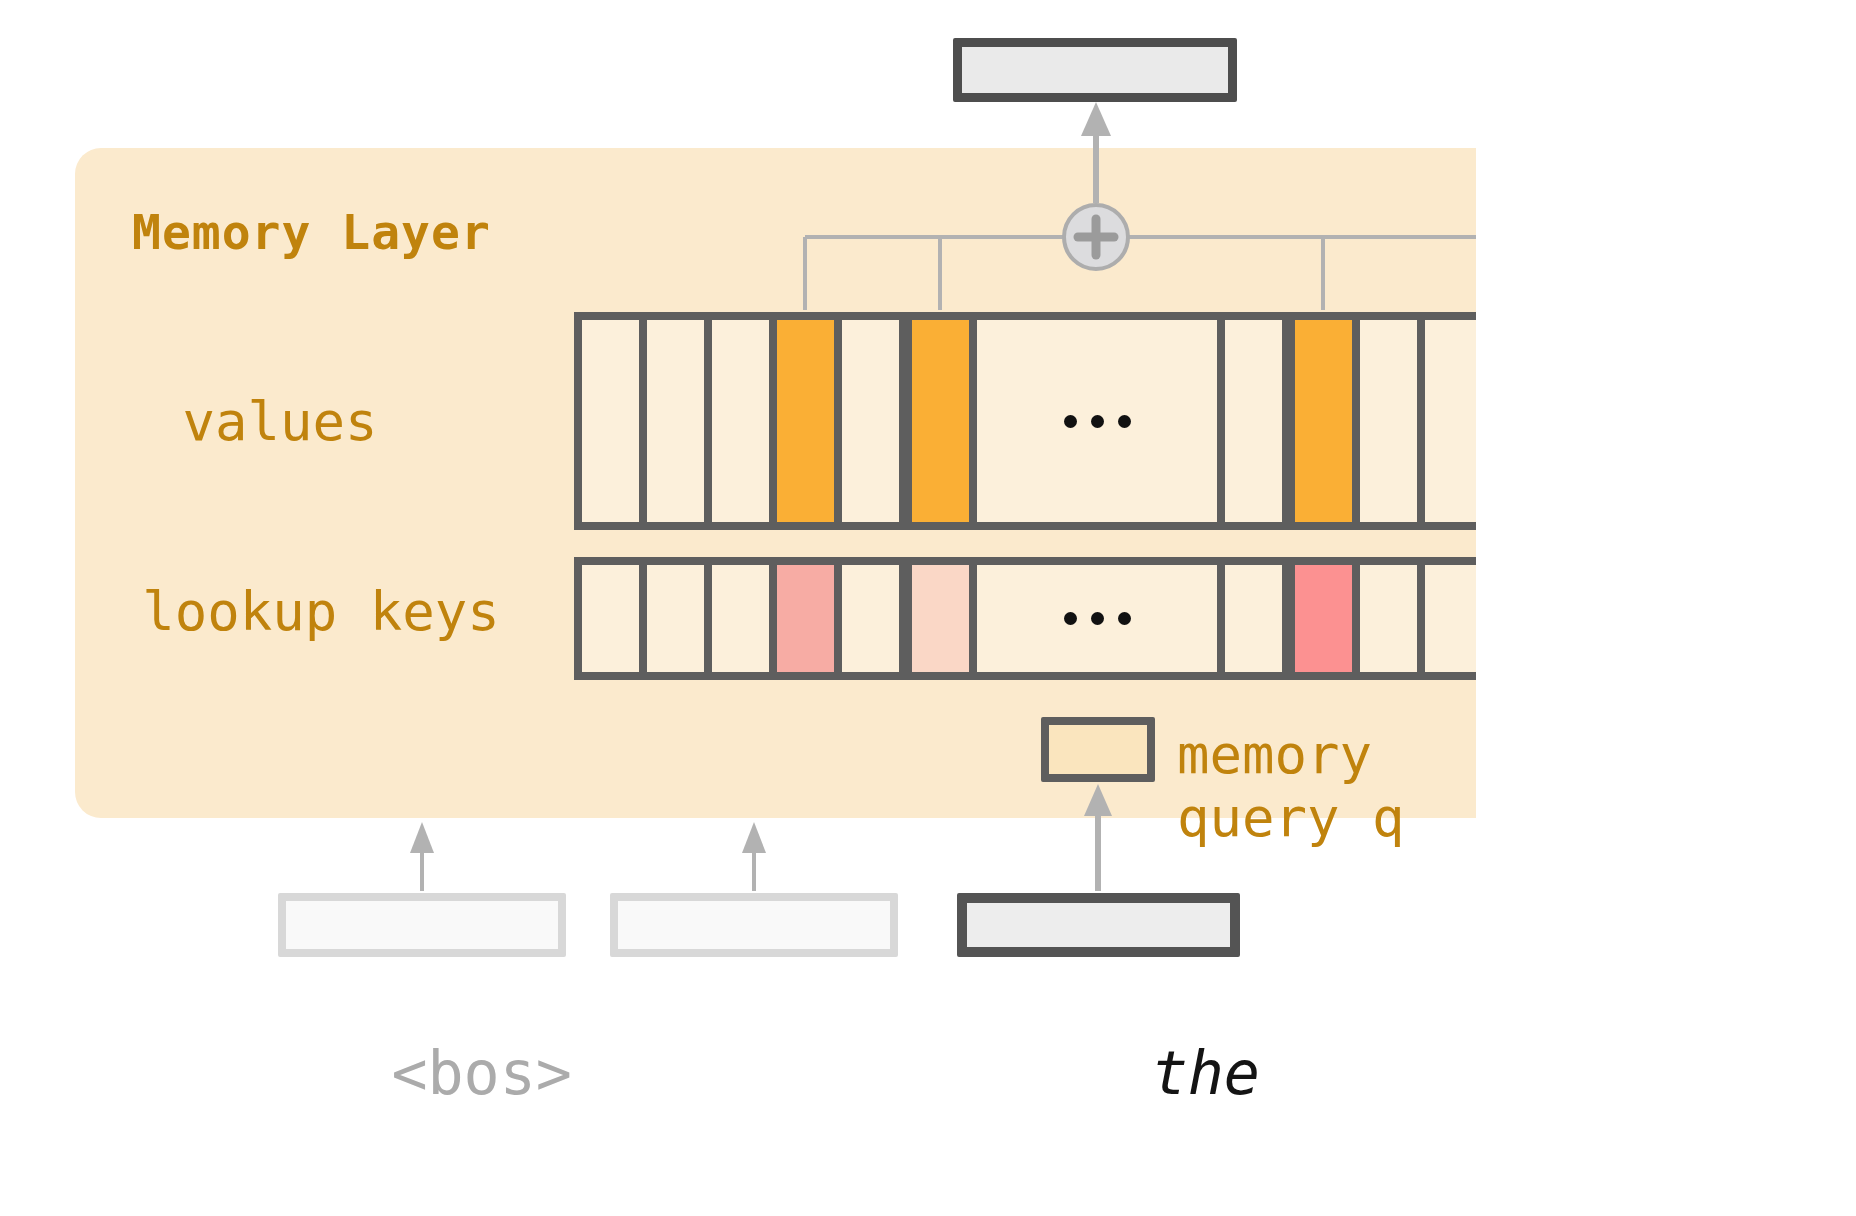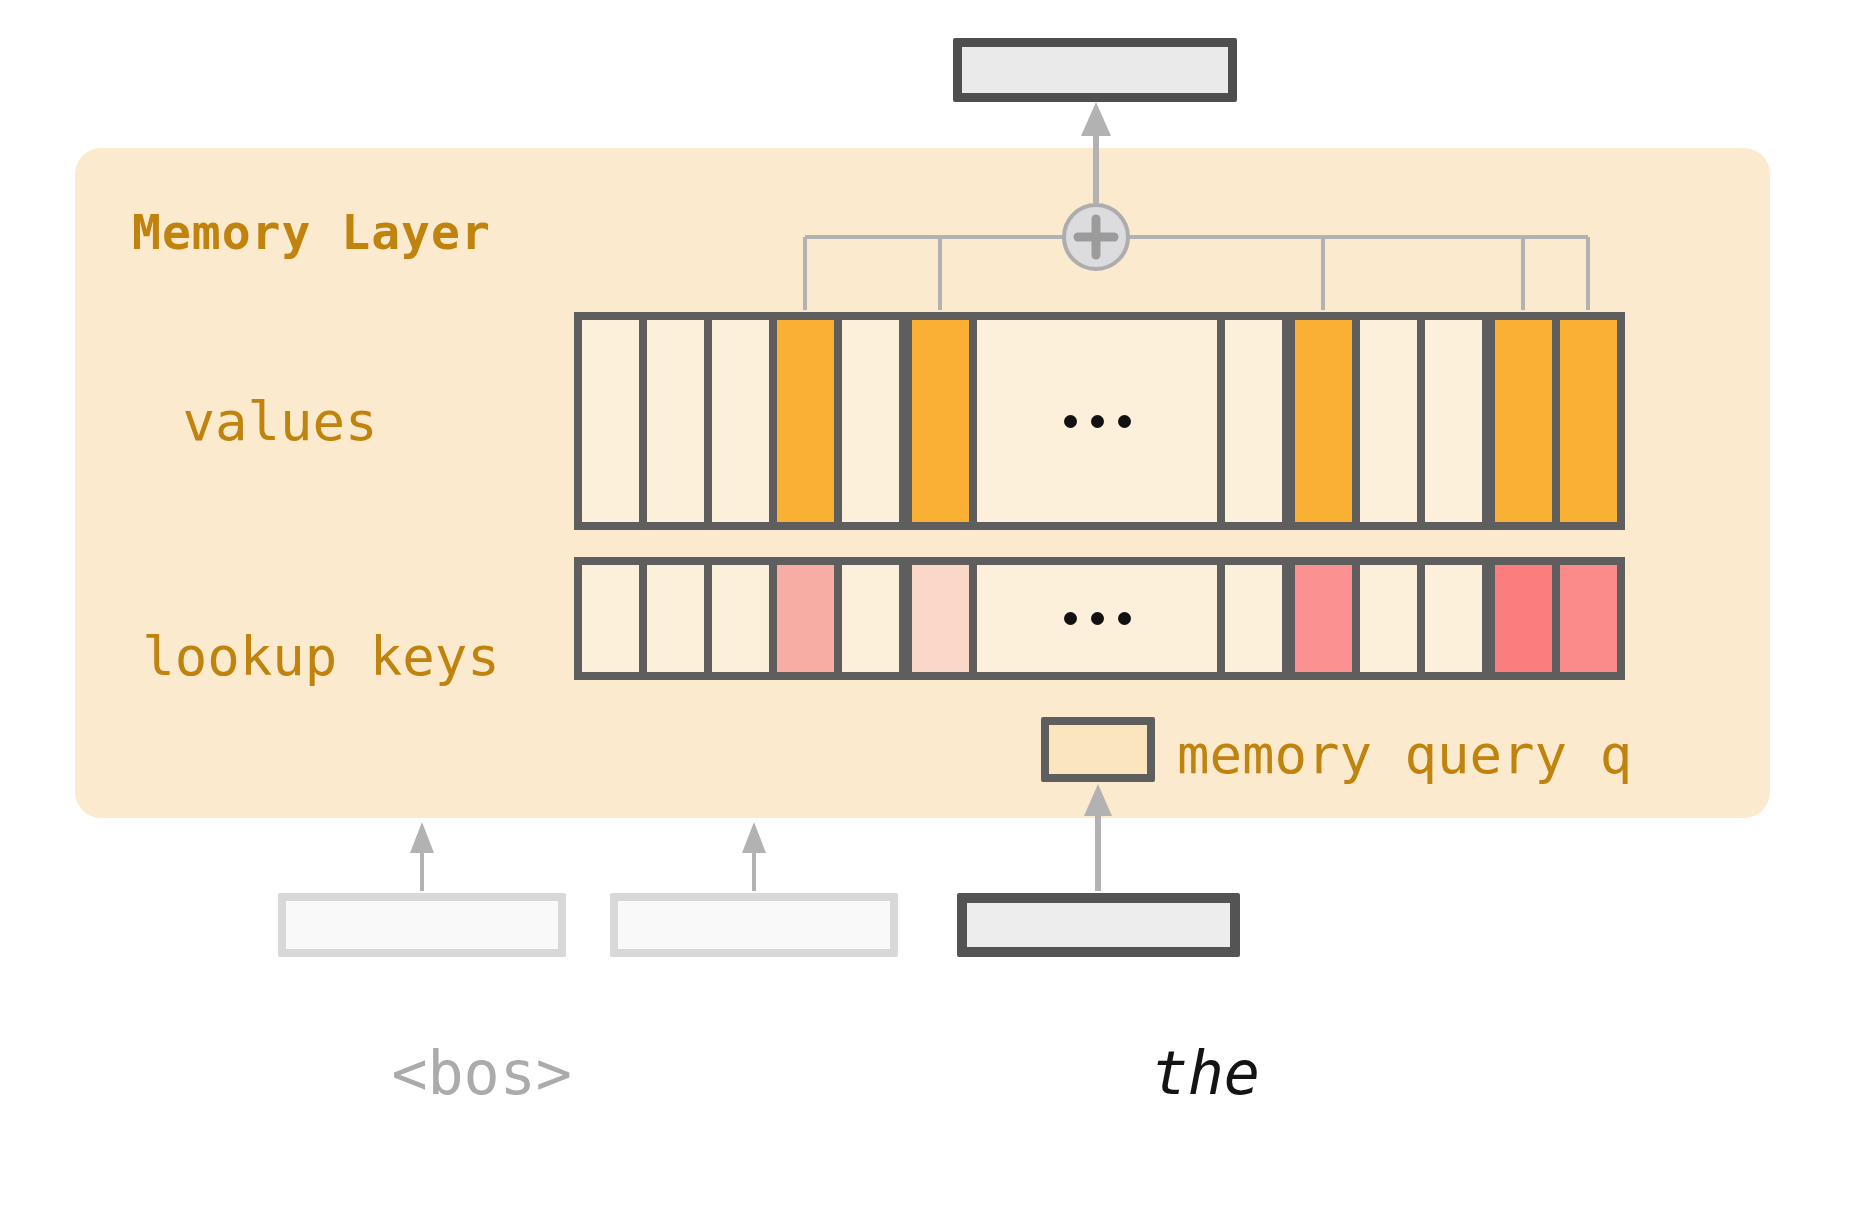--- a/index.html
+++ b/index.html
@@ -1,33 +1,33 @@
 <!DOCTYPE html>
 <html style="--c-panel: #FBEACD; --c-cream: #FCF0DB; --c-orange: #FAAF35; --c-pink_muted: #F7ACA4; --c-pink_faint: #FAD7C6; --c-pink_medium: #FC9191; --c-pink_strong: #FB7D7D; --c-pink_soft: #FB8B8B; --c-border_dark: #5E5E5E; --c-accent_text: #C0830D; --c-connector: #B2B2B2; --c-node_fill: #DCDCDE; --c-node_stroke: #ADADAD; --c-token_faded_text: #ABABAB; --c-token_active_text: #141414;"><head>
 <meta charset="utf-8">
 <style>
   html,body{margin:0;padding:0;background:#ffffff;}
   #canvas{
-    position:relative;width:1856px;height:1216px;background:#ffffff;overflow:hidden;
+    position:relative;width:1476px;height:1216px;background:#ffffff;overflow:hidden;
     font-family:"DejaVu Sans Mono","Liberation Mono",monospace;
   }
   
   #panel{
     position:absolute;left:75px;top:148px;width:1695px;height:670px;
     background:var(--c-panel,#FBEACD);border-radius:26px;
   }
   #title{
     position:absolute;left:132px;top:204px;font-size:48px;font-weight:bold;
     color:var(--c-accent_text,#C0830D);letter-spacing:1px;
   }
   .side-label{
     position:absolute;color:var(--c-accent_text,#C0830D);font-size:54px;text-align:center;
   }
   #label-values{left:130px;top:390px;width:300px;}
-  #label-keys{left:121px;top:580px;width:400px;margin-top:45px;}
+  #label-keys{left:121px;top:580px;width:400px;}
   #label-query{position:absolute;left:1177px;top:723px;font-size:54px;color:var(--c-accent_text,#C0830D);}
   
   #output-box{
     position:absolute;left:953px;top:38px;width:284px;height:64px;box-sizing:border-box;
     background:#EAEAEA;border:9px solid #4E4E4E;border-radius:2px;
   }
   
   #wires{position:absolute;left:0;top:0;pointer-events:none;}
   .conn{stroke:var(--c-connector,#B2B2B2);stroke-width:4;fill:none;}
   .conn-thick{stroke:var(--c-connector,#B2B2B2);stroke-width:6;fill:none;}

